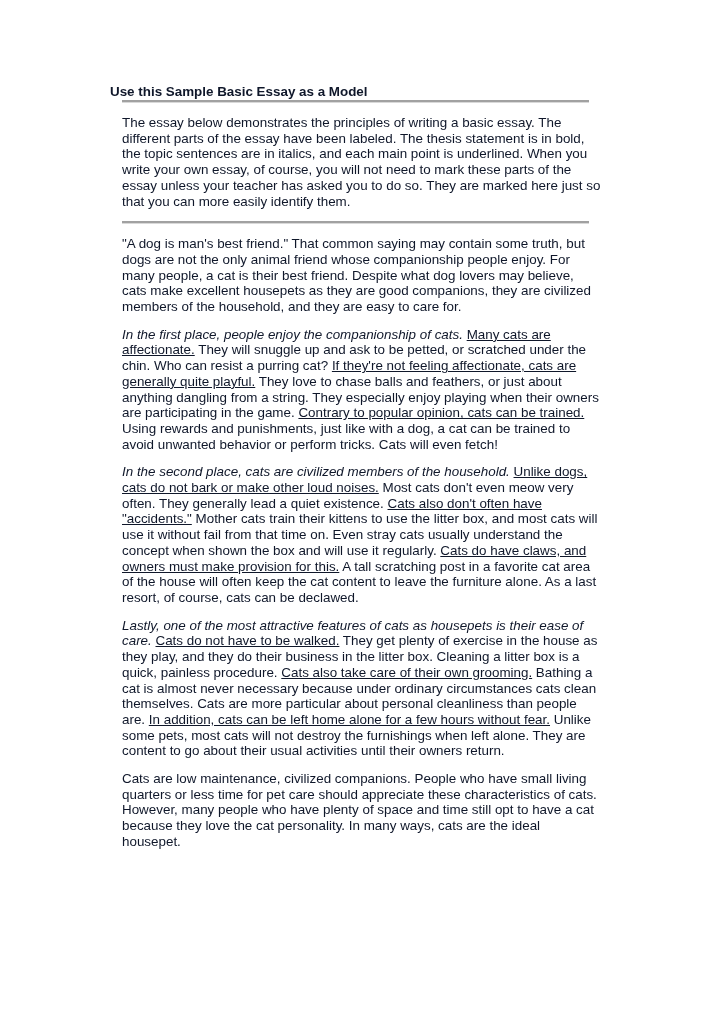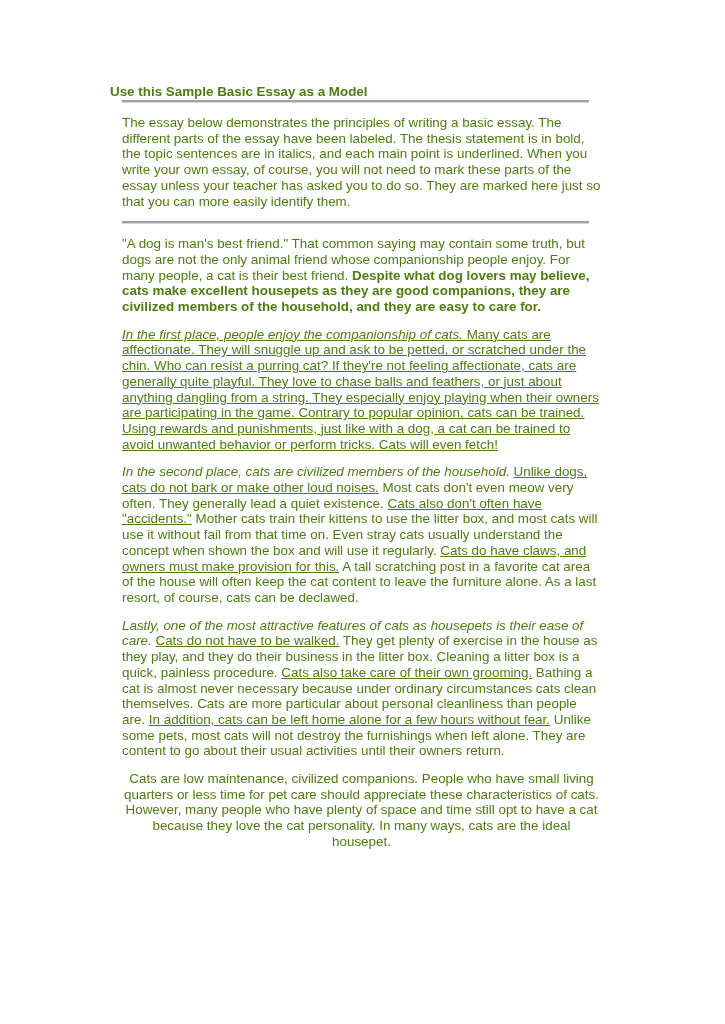--- a/index.html
+++ b/index.html
@@ -10,21 +10,21 @@
   body {
     width: 725px;
     height: 1024px;
     overflow: hidden;
   }
   .page {
     position: relative;
     width: 725px;
     height: 1024px;
     background: #ffffff;
-    color: #4d7c0f;
+    color: #0f172a;
     font-family: "Liberation Sans", "DejaVu Sans", sans-serif;
   }
   .content {
     position: absolute;
     left: 110px;
     top: 84px;
     width: 503px;
     font-size: 13.4px;
     line-height: 15.7px;
     text-align: left;
@@ -40,26 +40,26 @@
     height: 2px;
     background: #a1a1a1;
     border-bottom: 1px solid #d9d9d9;
     margin: 0 24px 0 12px;
   }
   .rule-top { margin-top: 26px; }
   .rule-mid { margin-top: 21px; }
   p.essay-p { margin: 12px; }
   .p-intro      { margin-top: 24px; }
   .p-opening    { margin-top: 20px; }
-  .p-first      { margin-top: 17px; text-decoration: underline; }
+  .p-first      { margin-top: 17px; }
   .p-second     { margin-top: 16px; }
   .p-ease       { margin-top: 16px; }
-  .p-conclusion { margin-top: 15px; text-align: center; }
+  .p-conclusion { margin-top: 15px; }
   .run-n { }
-  .run-b { font-weight: 700; }
+  .run-b { font-weight: 400; }
   .run-i { font-style: italic; }
   .run-u { text-decoration: underline; }
 </style>
 </head>
 <body>
 
 <div class="page">
   <div class="content">
 
     <h1 class="doc-title">Use this Sample Basic Essay as a Model</h1>

